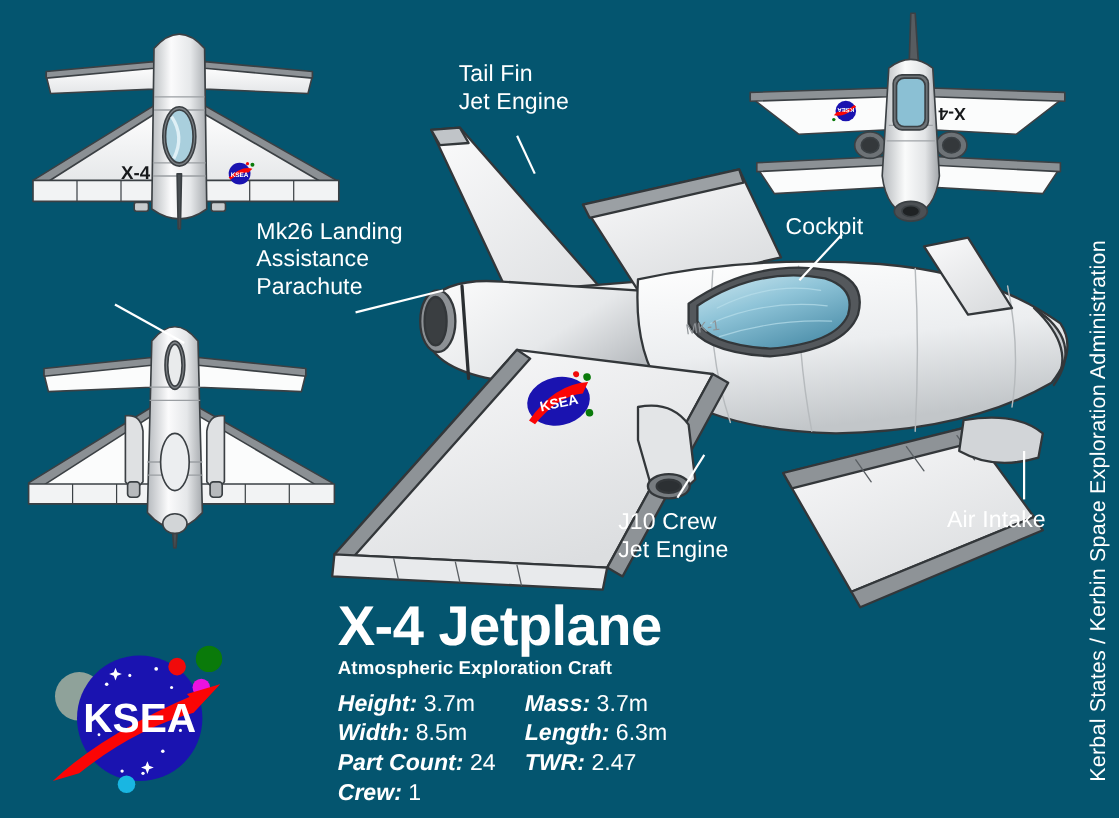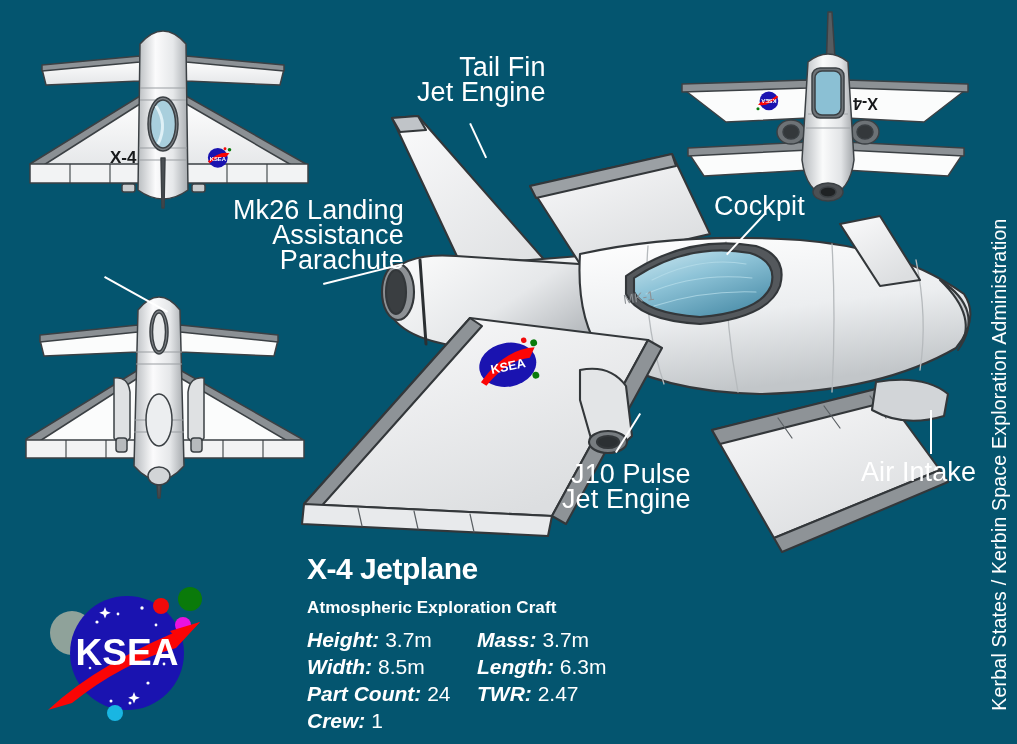--- a/index.html
+++ b/index.html
@@ -6,39 +6,39 @@
   body{
     width:1017px;height:744px;overflow:hidden;
     background:#04556f;
     font-family:"Liberation Sans","DejaVu Sans",sans-serif;
     position:relative;
   }
   #stage{position:absolute;inset:0;}
 
   
   .callout{
-    position:absolute;color:#ffffff;font-size:27px;line-height:25px;
-    white-space:pre-line;letter-spacing:.1px;text-align:right;
+    position:absolute;color:#ffffff;font-size:21px;line-height:25px;
+    white-space:pre-line;letter-spacing:.1px;
   }
   .leader{position:absolute;background:#ffffff;transform-origin:0 0;height:1.6px;}
 
   
   .vstrip{
     position:absolute;right:-2px;top:0;height:744px;width:40px;
     display:flex;align-items:flex-end;justify-content:center;
   }
   .vstrip span{
     transform:rotate(-90deg);transform-origin:center;white-space:nowrap;
     color:#ffffff;font-size:19.5px;letter-spacing:.2px;
     position:absolute;bottom:268px;
   }
 
   
   .titleblock{position:absolute;left:307px;top:544px;}
-  .maintitle{color:#fff;font-size:30px;font-weight:bold;letter-spacing:-.5px;line-height:50px;}
+  .maintitle{color:#fff;font-size:51px;font-weight:bold;letter-spacing:-.5px;line-height:50px;}
   .subtitle{color:#fff;font-size:17px;font-weight:bold;margin-top:4px;letter-spacing:.1px;}
 
   .specs{position:absolute;left:307px;top:627px;
          display:grid;grid-template-columns:170px auto;row-gap:1px;}
   .specline{color:#fff;font-size:21px;line-height:26px;white-space:nowrap;}
   .specline b{font-weight:bold;font-style:italic;}
   .specline i{font-style:normal;font-weight:normal;}
 
   
   .logo{position:absolute;left:30px;top:585px;width:205px;height:152px;}
@@ -311,21 +311,21 @@
   <div class="callout" style="left:233px;top:198px;">Mk26 Landing
 Assistance
 Parachute</div>
   <div class="leader" style="left:323px;top:283px;width:82px;transform:rotate(-14deg);"></div>
 
   <div class="leader" style="left:105px;top:276px;width:72px;transform:rotate(29deg);"></div>
 
   <div class="callout" style="left:714px;top:194px;">Cockpit</div>
   <div class="leader" style="left:726px;top:254px;width:57px;transform:rotate(-47deg);"></div>
 
-  <div class="callout" style="left:562px;top:462px;">J10 Pulse
+  <div class="callout" style="left:562px;top:462px;">J10 Crew
 Jet Engine</div>
   <div class="leader" style="left:615px;top:452px;width:46px;transform:rotate(-58deg);"></div>
 
   <div class="callout" style="left:861px;top:460px;">Air Intake</div>
   <div class="leader" style="left:932px;top:410px;width:44px;transform:rotate(90deg);"></div>
 
   <div class="titleblock">
     <div class="maintitle">X-4 Jetplane</div>
     <div class="subtitle">Atmospheric Exploration Craft</div>
   </div>

